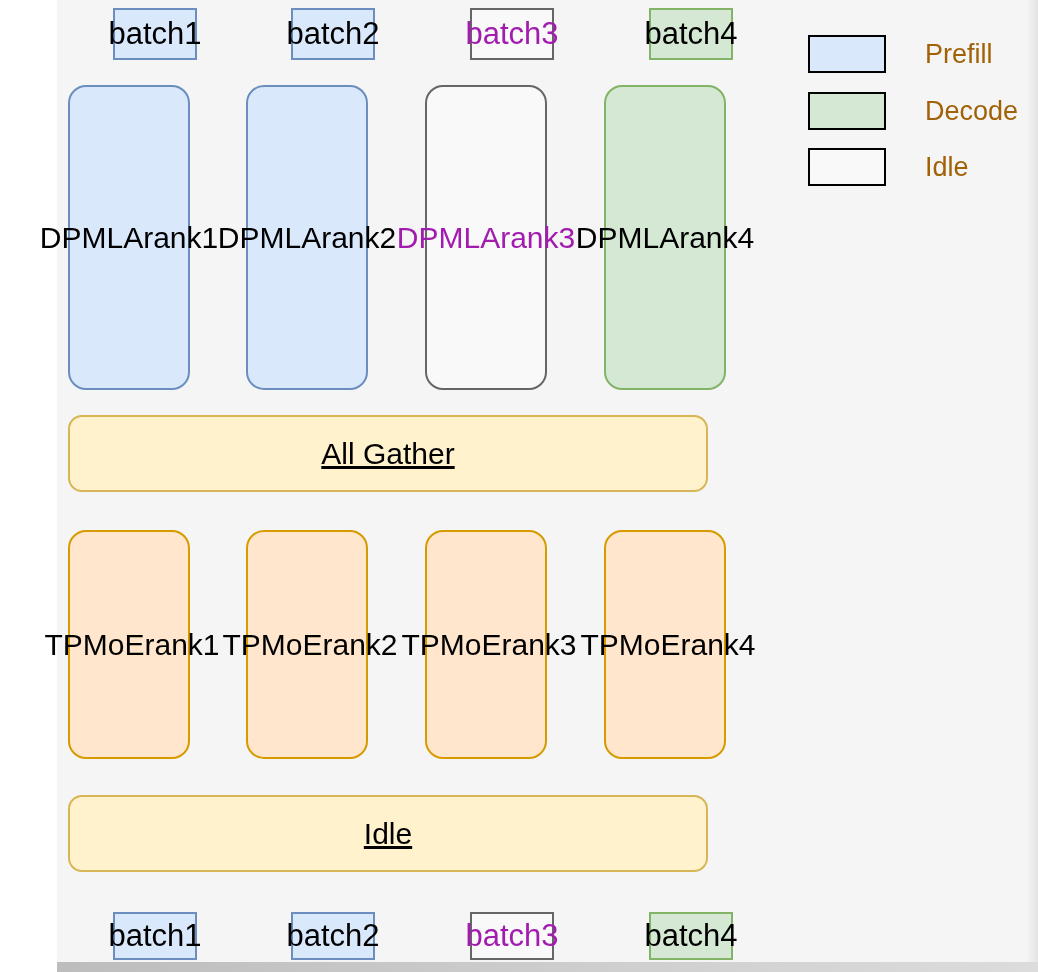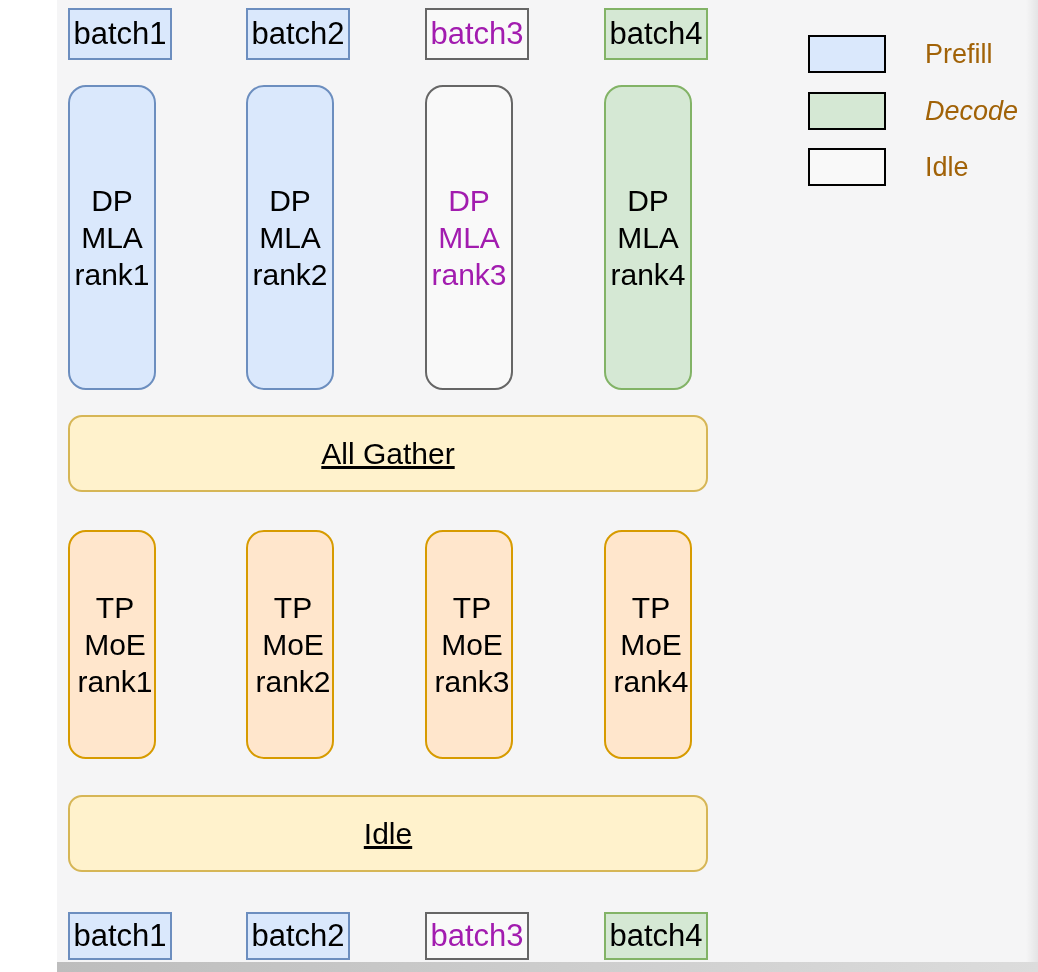--- a/index.html
+++ b/index.html
@@ -41,28 +41,29 @@
     color: #000;
   }
   
   .prefill { background: #dae8fc; border-color: #6c8ebf; }
   .decode  { background: #d5e8d4; border-color: #82b366; }
   .idle    { background: #f9f9f9; border-color: #666666; color: #a21caf; }
   .moe     { background: #ffe6cc; border-color: #d79b00; padding-left: 6px; }
   .op      { background: #fff2cc; border-color: #d6b656; text-decoration: underline; }
 
   .batch {
-    width: 104px; height: 52px;
+    width: 84px; height: 52px;
     font-size: 31px;
+    margin-left: 45px;
   }
   .batch.bottom { height: 48px; }
   .rank {
-    width: 88px;
+    width: 122px;
     border-radius: 18px;
-    flex-direction: column;
+    flex-direction: row;
     font-size: 30px;
     line-height: 37px;
   }
   .dp { top: 85px; height: 305px; }
   .tp { top: 530px; height: 229px; }
   .bar {
     left: 68px; width: 640px; height: 77px;
     border-radius: 14px;
     font-size: 30px;
   }
@@ -84,21 +85,21 @@
   .legend-label {
     position: absolute;
     left: 925px;
     height: 38px;
     display: flex;
     align-items: center;
     font-size: 27px;
     color: #a16207;
   }
   .ls1 { top: 35px; }
-  .ls2 { top: 92px; font-style: italic; }
+  .ls2 { top: 92px; }
   .ls3 { top: 148px; }
 </style>
 </head>
 <body>
 
 <div class="canvas">
   <div class="right-shadow"></div>
 </div>
 <div class="bottom-edge"></div>
 

